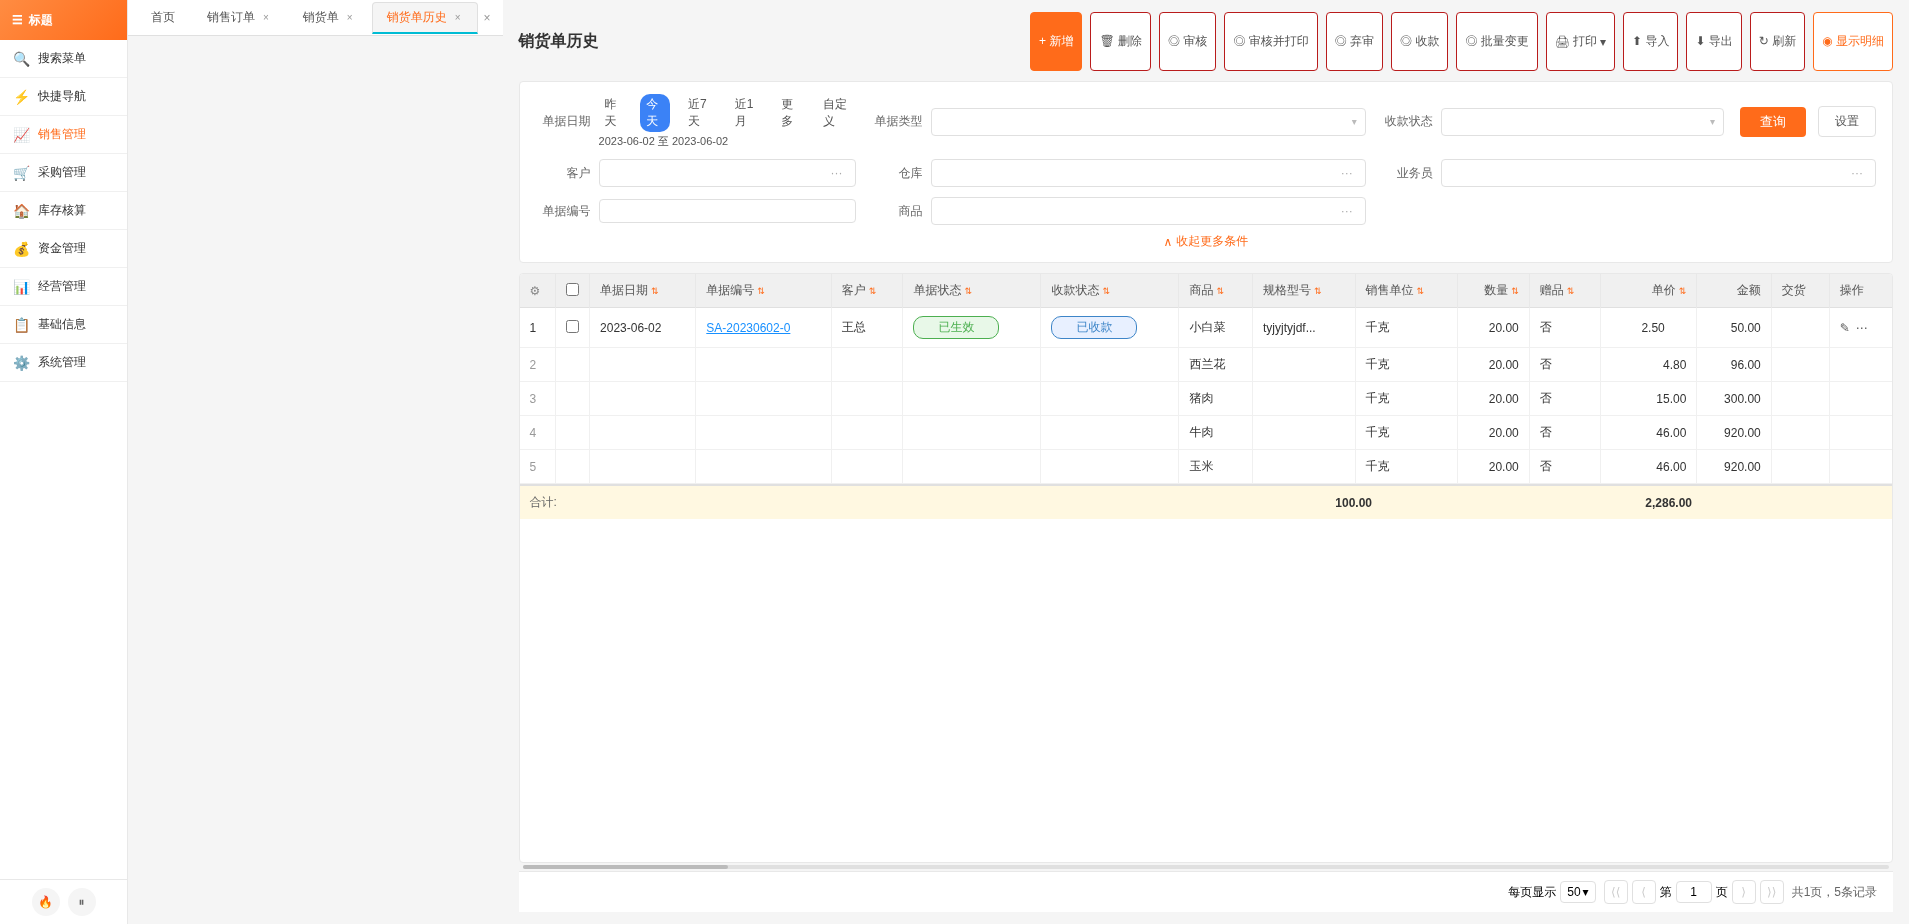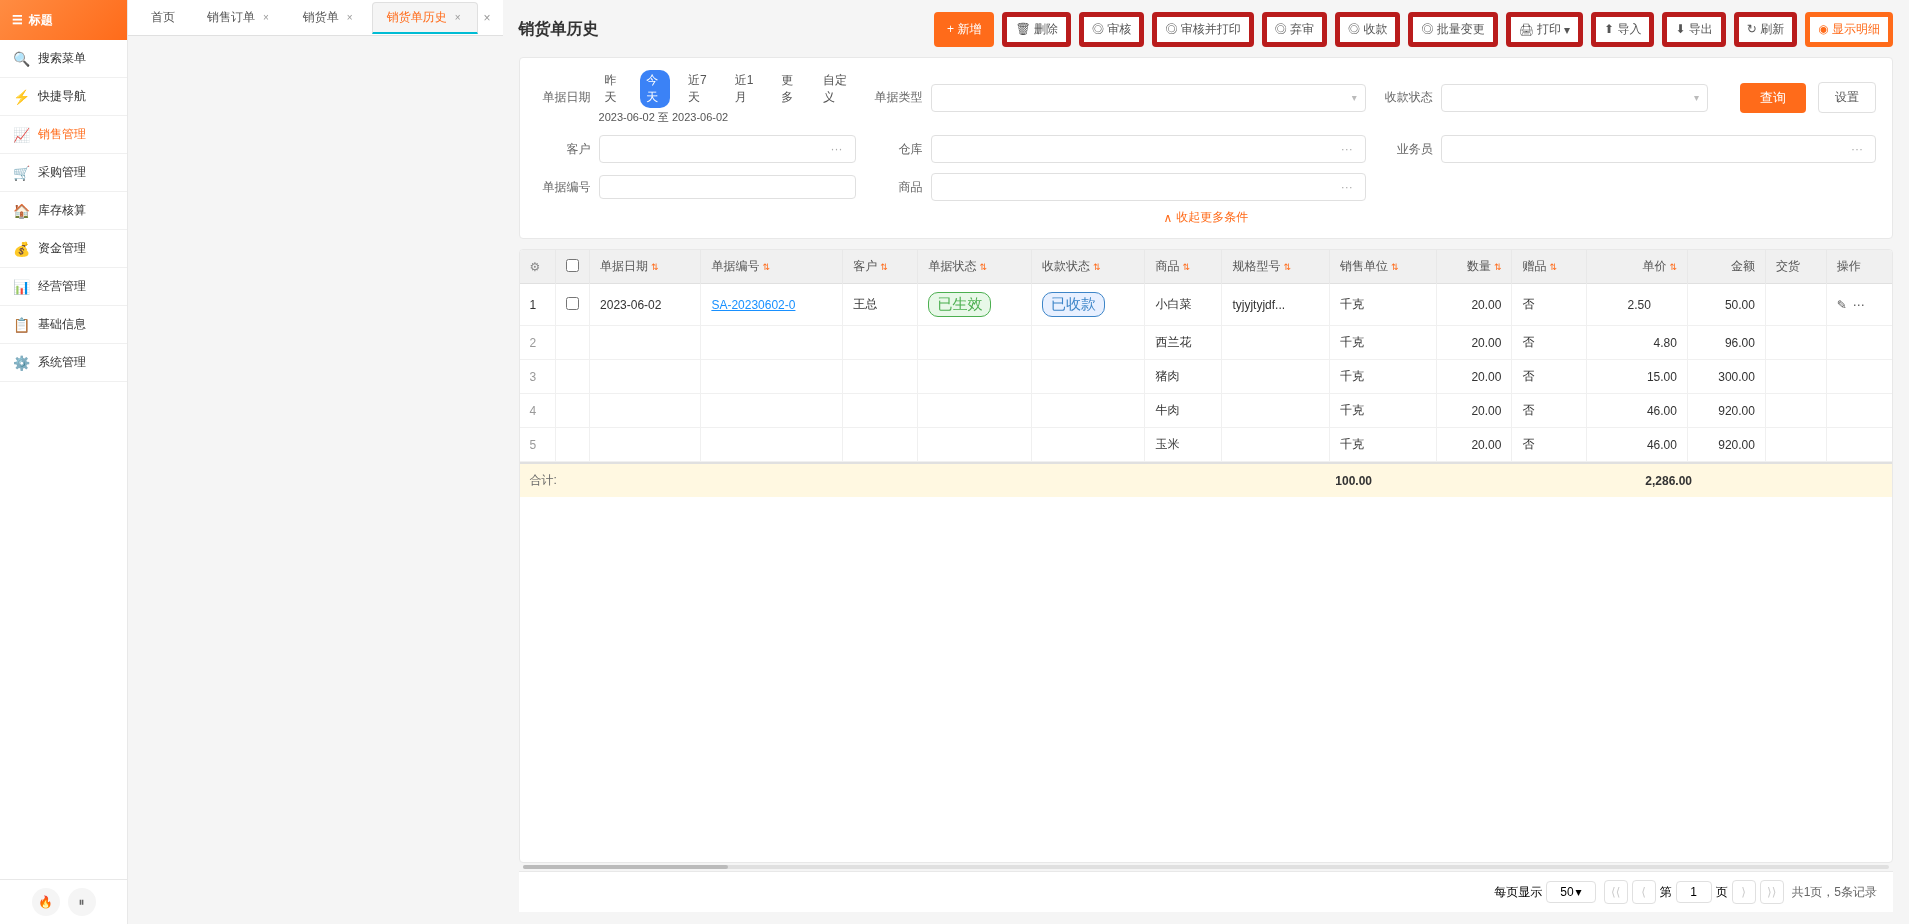--- a/index.html
+++ b/index.html
@@ -127,22 +127,22 @@
     .toolbar {
       display: flex;
       align-items: center;
       gap: 8px;
       flex-wrap: wrap;
     }
     .toolbar-btn {
       display: flex;
       align-items: center;
       gap: 3px;
-      padding: 4px 8px;
-      border: 5px solid #b91c1c;
+      padding: 20px 8px;
+      border: 1px solid #b91c1c;
       border-radius: 4px;
       background: #fff;
       cursor: pointer;
       color: #555;
       white-space: nowrap;
     }
     .toolbar-btn.primary { background: #ff6b1a; color: #fff; border-color: #ff6b1a; }
     .toolbar-btn.orange-outline { color: #ff6b1a; border-color: #ff6b1a; }
 
     
@@ -249,23 +249,23 @@
       border-bottom: 1px solid #f0f0f0;
     }
     tbody td {
       padding: 8px 10px;
       color: #333;
       border-right: 1px solid #f0f0f0;
     }
     tbody td:last-child { border-right: none; }
     .status-badge {
       display: inline-block;
-      padding: 2px 8px;
+      padding: 2px 24px;
       border-radius: 10px;
-      font-size: 15px;
+      font-size: 12px;
     }
     .status-active { background: #e8f8e8; color: #4caf50; border: 1px solid #4caf50; }
     .status-paid { background: #e8f0ff; color: #3d85c8; border: 1px solid #3d85c8; }
     .link-text { color: #1890ff; cursor: pointer; text-decoration: underline; }
 
     
     .table-footer {
       background: #fff8e1;
       border-top: 2px solid #e0e0e0;
       padding: 8px 10px;
@@ -289,21 +289,21 @@
       border-top: 1px solid #e8e8e8;
     }
     .page-size-select {
       display: flex;
       align-items: center;
       gap: 4px;
     }
     .page-size-dropdown {
       border: 1px solid #e0e0e0;
       border-radius: 4px;
-      padding: 3px 13px;
+      padding: 3px 6px;
       cursor: pointer;
       display: flex;
       align-items: center;
       gap: 2px;
     }
     .page-nav {
       display: flex;
       align-items: center;
       gap: 4px;
     }
@@ -509,21 +509,21 @@
           <div class="filter-input-box" style="flex:1; justify-content:flex-end;">
             <span class="dropdown-arrow">▾</span>
           </div>
         </div>
 
         <div class="filter-cell">
           <span class="filter-cell-label">收款状态</span>
           <div class="filter-input-box" style="flex:1; justify-content:flex-end;">
             <span class="dropdown-arrow">▾</span>
           </div>
-          <button class="search-btn" style="margin-left:24px;">查询</button>
+          <button class="search-btn" style="margin-left:8px;">查询</button>
           <button class="settings-btn" style="margin-left:4px;">设置</button>
         </div>
       </div>
 
       <div style="display:grid; grid-template-columns: 320px 1fr 1fr; gap:12px; margin-bottom:10px; align-items:center;">
         <div class="filter-cell">
           <span class="filter-cell-label">客户</span>
           <div class="filter-input-box" style="flex:1; justify-content:flex-end;">
             <span class="filter-dots">···</span>
           </div>

